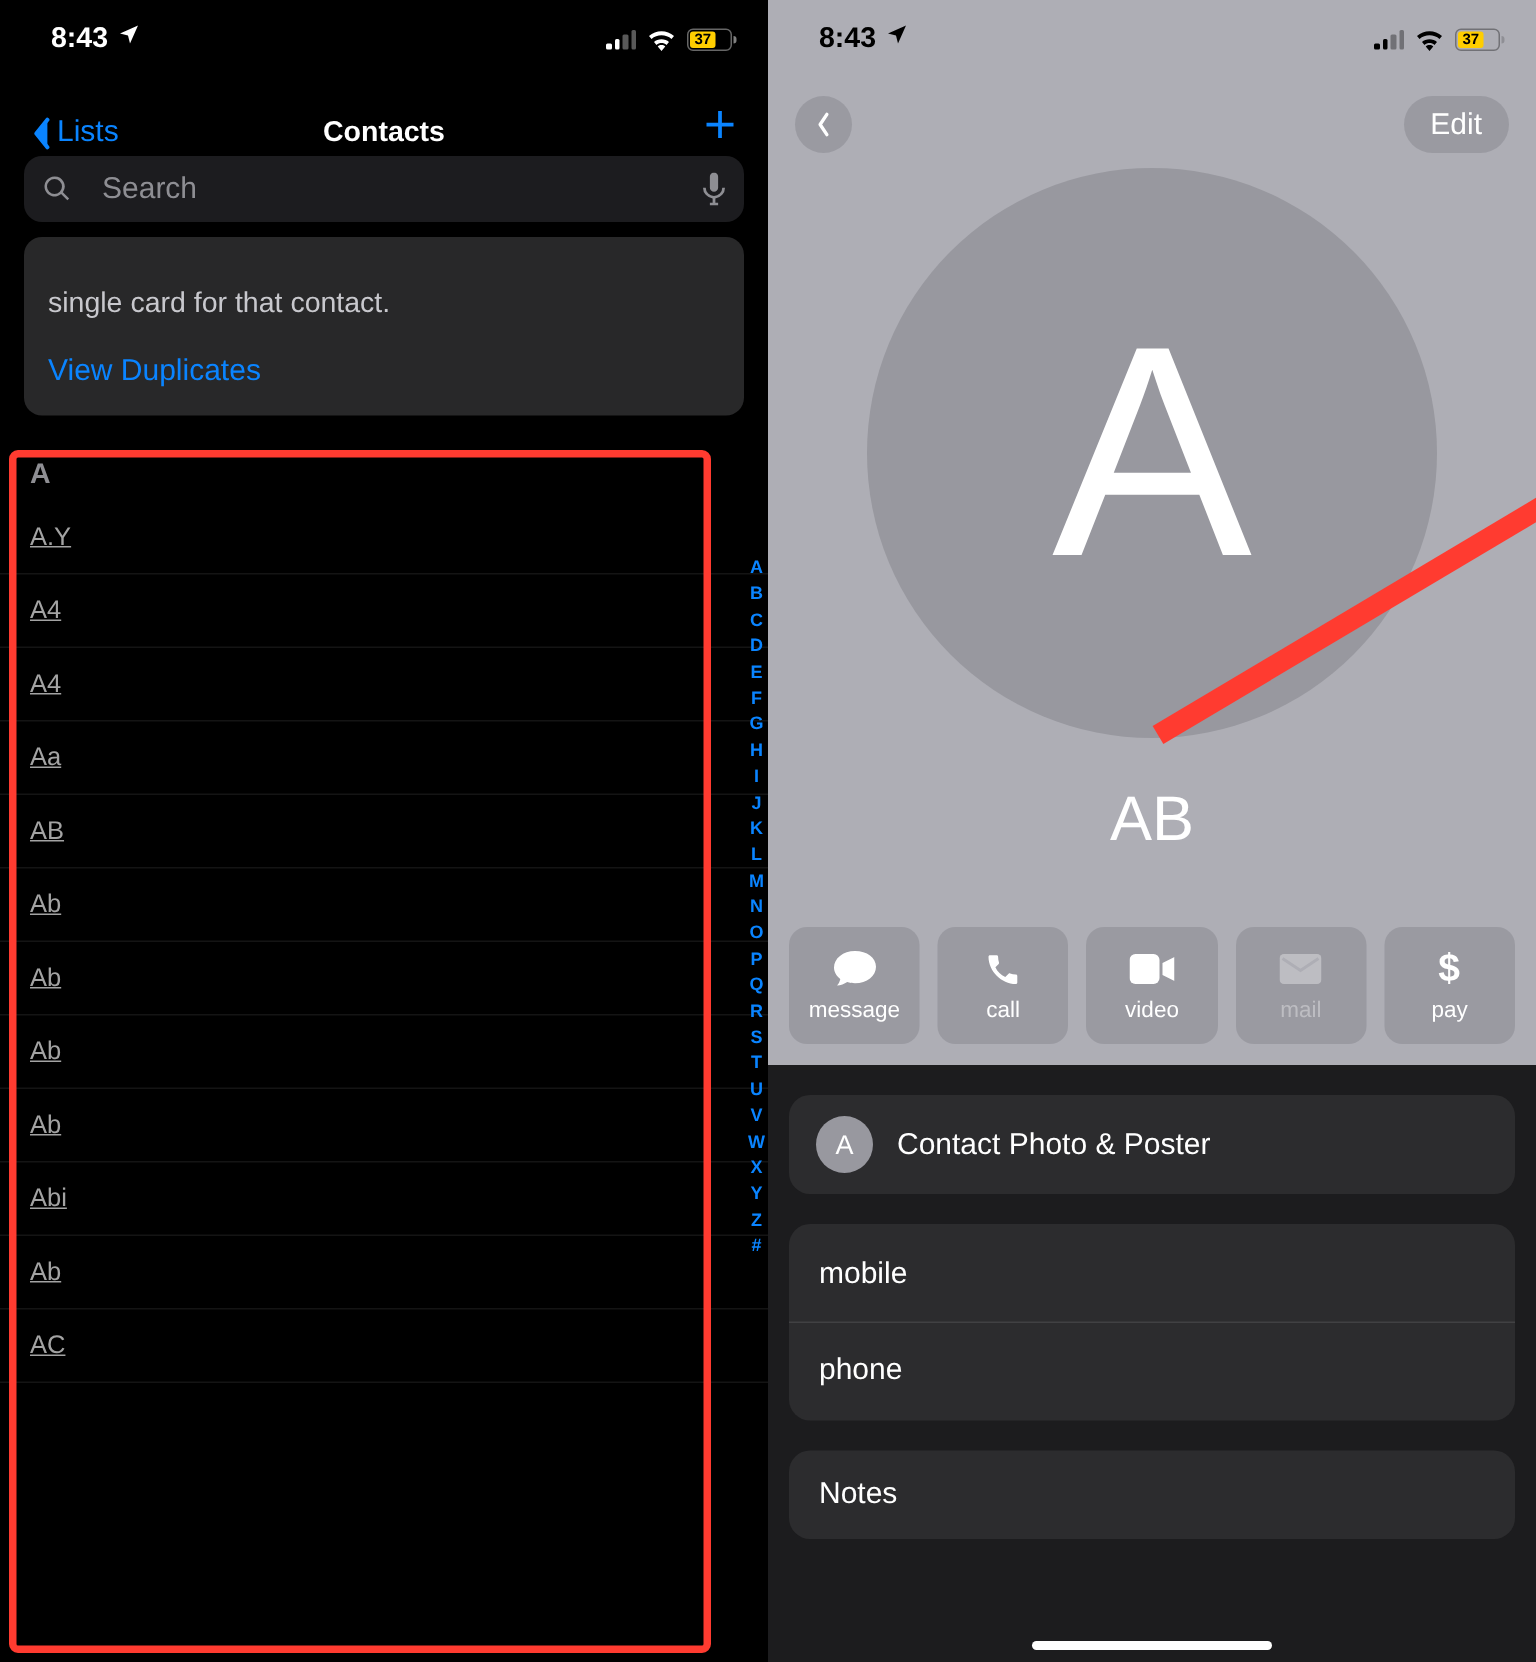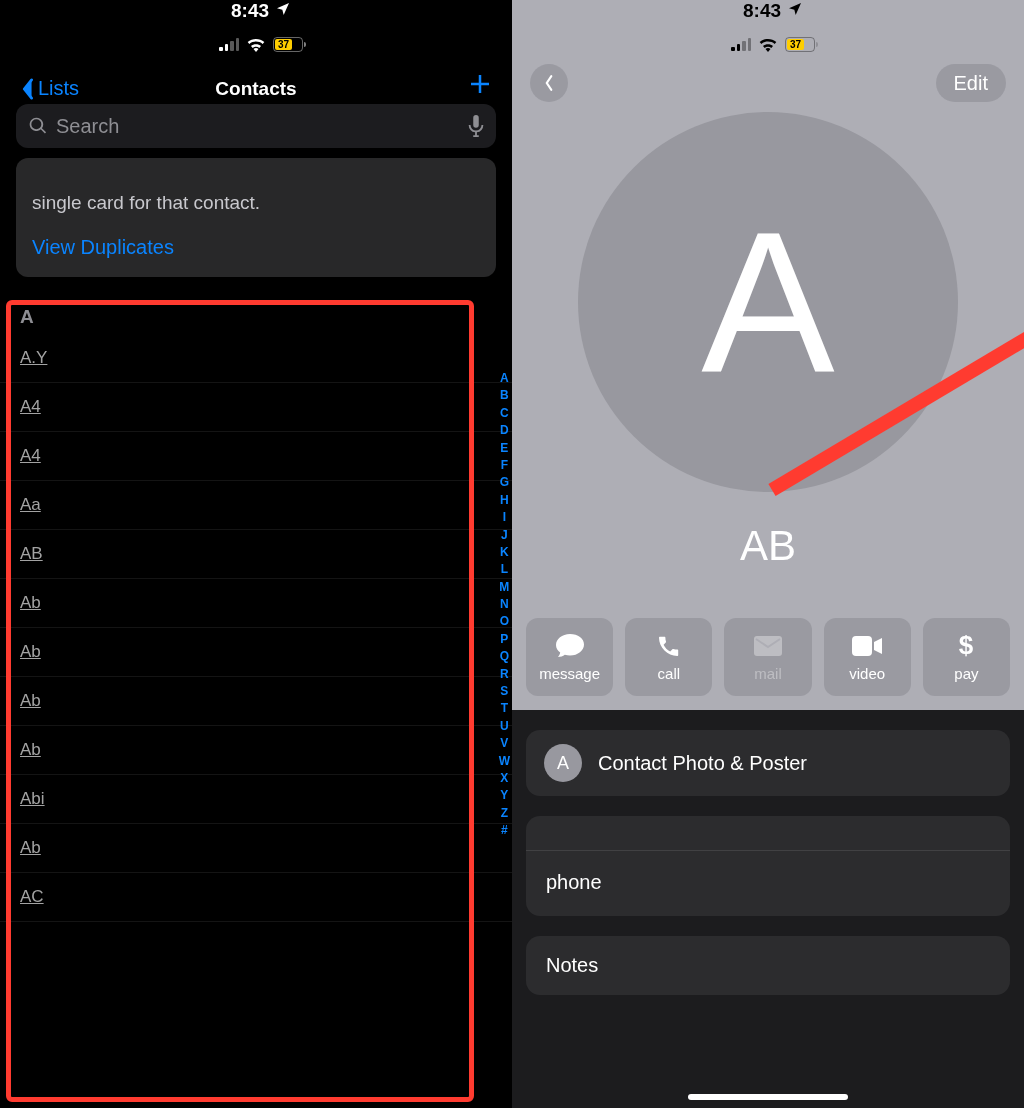--- a/index.html
+++ b/index.html
@@ -7,21 +7,21 @@
     width: 1024px; height: 1108px;
     font-family: -apple-system, "Helvetica Neue", Arial, sans-serif;
     background: #000;
     display: flex;
     overflow: hidden;
   }
   .pane { width: 512px; height: 1108px; position: relative; }
   
   .status-bar {
     height: 52px; display: flex; align-items: center; justify-content: space-between;
-    padding: 0 24px 0 34px; font-weight: 600; font-size: 19px; flex-direction: column;
+    padding: 0 24px 0 34px; font-weight: 600; font-size: 19px;
   }
   .status-bar .left { display: flex; align-items: center; gap: 6px; }
   .status-bar .right { display: flex; align-items: center; gap: 7px; }
   .sb-dark { color: #fff; }
   .sb-dark-black { color:#000; }
   .loc-arrow svg { width: 16px; height: 16px; }
   .signal { display: flex; align-items: flex-end; gap: 2px; height: 13px;}
   .signal span { width: 3.5px; background: currentColor; border-radius: 1px;}
   .signal span:nth-child(1){height:4px;}
   .signal span:nth-child(2){height:7px;}
@@ -42,21 +42,21 @@
   .left-pane { background:#000; color:#fff; }
   .nav-row { height:48px; display:flex; align-items:flex-end; justify-content:space-between; padding:0 20px;}
   .nav-back { display:flex; align-items:center; gap:4px; color:#0a84ff; font-size:20px;}
   .nav-back svg { width:14px; height:22px; }
   .nav-title { font-size:19px; font-weight:600; color:#fff; position:absolute; left:0; right:0; text-align:center; pointer-events:none;}
   .nav-add { color:#0a84ff; }
   .nav-add svg { width:24px; height:24px; stroke:#0a84ff; stroke-width:2.5;}
   .search-wrap { padding: 4px 16px 10px; }
   .search {
     background: rgba(118,118,128,.24); border-radius: 12px; height:44px;
-    display:flex; align-items:center; padding:0 12px; gap:8px;
+    display:flex; align-items:center; padding:0 12px; gap:20px;
   }
   .search svg.mag { width:20px; height:20px; fill:#8e8e93;}
   .search .ph { color:#8e8e93; font-size:20px; flex:1;}
   .search svg.mic { width:16px; height:22px; fill:#8e8e93;}
   .dup-card {
     margin: 0 16px 16px; padding: 32px 16px 16px;
     background: rgba(44,44,46,.9); border-radius: 12px;
     color:#c8c8cd; font-size:19px; line-height:1.35;
   }
   .dup-card .link { color:#0a84ff; margin-top:18px; font-size:20px;}
@@ -301,38 +301,38 @@
         <span>message</span>
       </div>
       <div class="action">
         <span class="ic">
             <svg width="24" height="24" viewBox="0 0 24 24">
               <path d="M6.6 10.8c1.4 3 3.6 5.2 6.6 6.6l2.2-2.2c.3-.3.7-.4 1-.2 1.2.4 2.5.6 3.8.6.6 0 1 .4 1 1V21c0 .6-.4 1-1 1C10.6 22 2 13.4 2 3.8c0-.6.4-1 1-1h4.4c.6 0 1 .4 1 1 0 1.3.2 2.6.6 3.8.1.3 0 .7-.2 1l-2.2 2.2z"></path>
             </svg>
           </span>
         <span>call</span>
       </div>
+      <div class="action">
+        <span class="ic">
+            <svg width="30" height="20" viewBox="0 0 30 20">
+              <rect x="0" y="0" width="20" height="20" rx="4"></rect>
+              <path d="M22 6l8-4v16l-8-4z"></path>
+            </svg>
+          </span>
+        <span>video</span>
+      </div>
       <div class="action disabled">
         <span class="ic">
             <svg width="28" height="20" viewBox="0 0 28 20">
               <rect x="0" y="0" width="28" height="20" rx="3"></rect>
               <path fill="#8f8f95" d="M0 3l14 9L28 3V0H0z" opacity="0"></path>
               <path fill="none" stroke="#aeaeb5" stroke-width="2" d="M2 3l12 8L26 3"></path>
             </svg>
           </span>
         <span>mail</span>
-      </div>
-      <div class="action">
-        <span class="ic">
-            <svg width="30" height="20" viewBox="0 0 30 20">
-              <rect x="0" y="0" width="20" height="20" rx="4"></rect>
-              <path d="M22 6l8-4v16l-8-4z"></path>
-            </svg>
-          </span>
-        <span>video</span>
       </div>
       <div class="action">
         <span class="ic">
             <svg width="16" height="28" viewBox="0 0 16 28">
               <text x="8" y="22" text-anchor="middle" font-size="26" font-weight="700" fill="#fff">$</text>
             </svg>
           </span>
         <span>pay</span>
       </div>
     </div>
@@ -346,20 +346,21 @@
       <line x1="20" y1="410" x2="672" y2="22" stroke="#ff3b30" stroke-width="14" marker-end="url(#ah)"></line>
     </svg>
   </div>
 
   <div class="cards">
     <div class="card poster">
       <div class="mini-avatar">A</div>
       <span>Contact Photo &amp; Poster</span>
     </div>
     <div class="card">
+      <div class="field">mobile</div>
       <div class="divider"></div>
       <div class="field">phone</div>
     </div>
     <div class="card">
       <div>Notes</div>
     </div>
   </div>
 
   <div class="home-ind"></div>
 </div>

